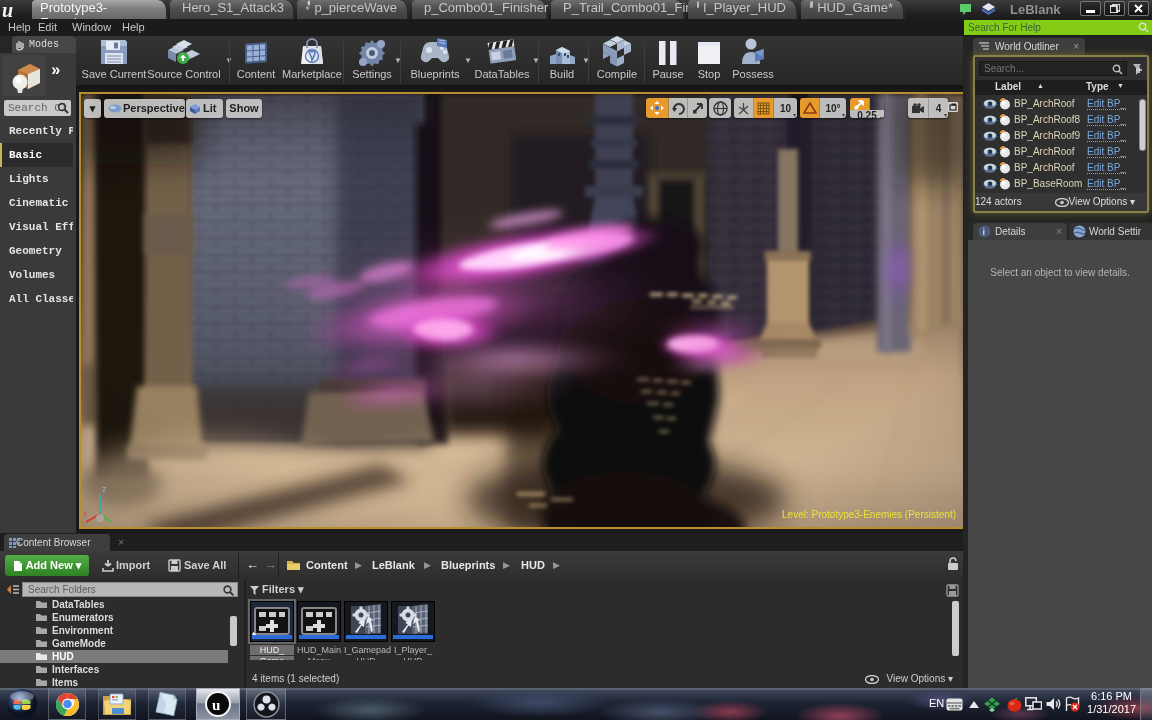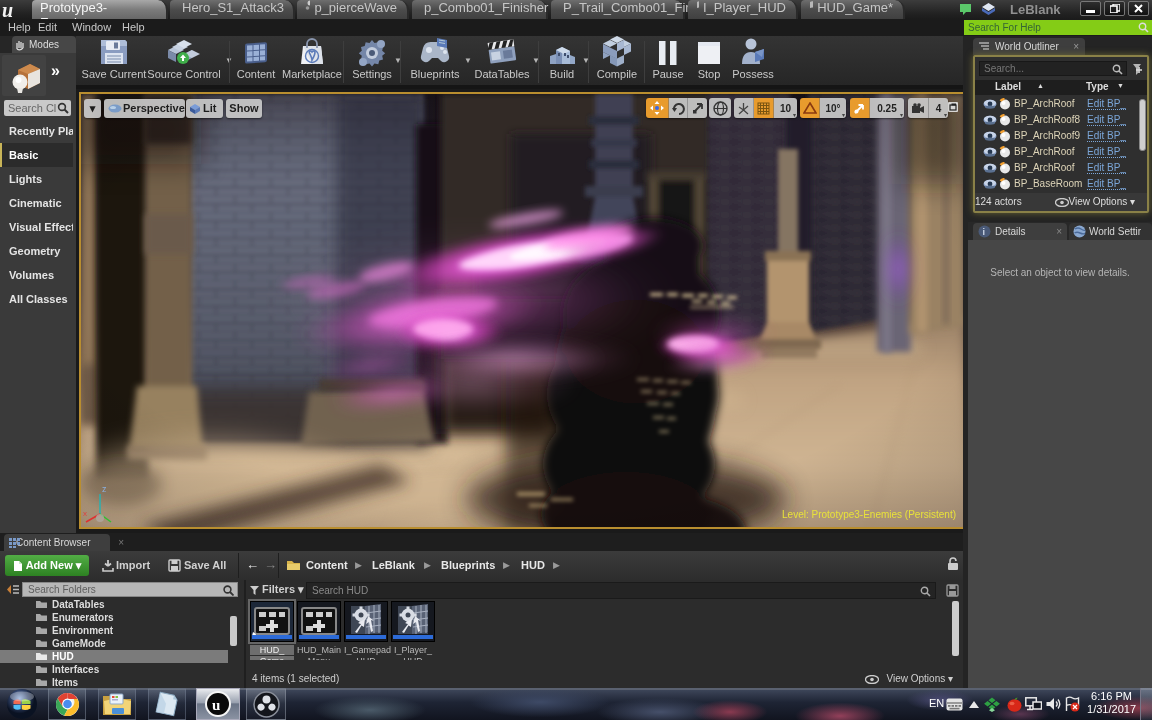--- a/index.html
+++ b/index.html
@@ -30,21 +30,21 @@
 
 #toolbar { left:76px; top:36px; width:887px; height:53px;
   background:linear-gradient(180deg,#343434,#262626); border-bottom:4px solid #151515;}
 .tbitem { position:absolute; top:1px; text-align:center; color:#c9c9c9; font-size:11px; }
 .tbitem .ic { height:31px; display:flex; align-items:flex-end; justify-content:center; }
 .tbsep { position:absolute; top:5px; width:1px; height:42px; background:#1b1b1b;
   border-right:1px solid #3e3e3e; }
 .tbarrow { position:absolute; color:#b5b5b5; font-size:8px; }
 
 
-#modes { left:0; top:36px; width:76px; height:497px; background:#3a3a3a; }
+#modes { left:0; top:36px; width:76px; height:497px; background:#3a3a3a;font-family:Liberation Mono, monospace; }
 #modestab { left:0; top:0px; width:76px; height:17px; background:#262626; }
 #modestab .t { position:absolute; left:12px; top:0; width:64px; height:17px;
   background:#474747; border-radius:4px 4px 0 0; color:#ddd; font-size:10px;
   line-height:17px; padding-left:17px; }
 #placebtn { left:2px; top:19px; width:44px; height:41px; background:#424242; border-radius:2px;}
 #chev { left:51px; top:26px; color:#fff; font-size:16px; font-weight:bold; letter-spacing:-5px;}
 #modesearch { left:4px; top:64px; width:67px; height:16px; background:#c9c9c9;
   border-radius:2px; color:#666; font-size:11px; line-height:16px; padding-left:4px;}
 .mrow { position:absolute; left:0; width:73px; height:24px; color:#e4e4e4;
   font-size:11px; font-weight:bold; line-height:24px; padding-left:9px;
@@ -809,21 +809,21 @@
       <div class="vcell" style="width:23px;">10<span class="vdn">▾</span></div>
     </div>
     <div class="vgrp" style="left:719px;">
       <div class="vcell org" style="width:20px;">
           <svg width="14" height="12">
             <path d="M7 1 L13 11 H1 Z" fill="none" stroke="#8a3a10" stroke-width="1.6"></path>
           </svg>
         </div>
       <div class="vcell" style="width:26px;">10°<span class="vdn">▾</span></div>
     </div>
-    <div class="vgrp" style="left:769px;">
+    <div class="vgrp" style="left:769px;flex-direction:column;">
       <div class="vcell org" style="width:20px;">
           <svg width="12" height="12">
             <path d="M1 11 L9 3 M9 3 L9 7.5 M9 3 L4.5 3" stroke="#fff" stroke-width="1.8" fill="none"></path>
             <circle cx="2.5" cy="9.5" r="2" fill="#fff"></circle>
           </svg>
         </div>
       <div class="vcell" style="width:34px;">0.25<span class="vdn">▾</span></div>
     </div>
     <div class="vgrp" style="left:827px;">
       <div class="vcell" style="width:21px;">
@@ -1113,26 +1113,20 @@
           </svg>
           <span class="ft">Items</span>
         </div>
       <div id="cbsb"></div>
     </div>
     <div class="abs" style="left:244px;top:47px;width:2px;height:108px;background:#1f1f1f;"></div>
     <div id="cbright">
       <div class="cbtxt" style="left:6px;top:3px;"><svg style="position:absolute;left:-2px;top:3px;" width="9" height="9">
             <path d="M0 0 h9 l-3.5 4 v5 l-2 -1.5 v-3.5 Z" fill="#ccc"></path>
           </svg><span style="margin-left:10px;">Filters ▾</span></div>
-      <div id="searchhud">Search HUD
-  <svg class="abs" style="right:4px;top:3px;" width="11" height="11">
-            <circle cx="4.5" cy="4.5" r="3.2" fill="none" stroke="#aaa" stroke-width="1.4"></circle>
-            <line x1="7" y1="7" x2="10" y2="10" stroke="#aaa" stroke-width="1.6"></line>
-          </svg>
-</div>
 <svg class="abs" style="left:700px;top:4px;" width="13" height="13">
           <rect x="1" y="1" width="11" height="11" rx="1" fill="none" stroke="#999" stroke-width="1.3"></rect>
           <rect x="3.5" y="1" width="6" height="4" fill="#999"></rect>
           <rect x="3" y="7" width="7" height="5" fill="#999"></rect>
         </svg>
 <div class="abs" style="left:706px;top:21px;width:7px;height:55px;background:#cdcdcd;border-radius:2px;"></div>
       <div class="asset sel" style="left:4px;">
           <div class="thumb">
         <svg width="42" height="39" viewBox="0 0 42 39">
               <rect x="4" y="6" width="34" height="26" rx="2" fill="#111" stroke="#888" stroke-width="2"></rect>

